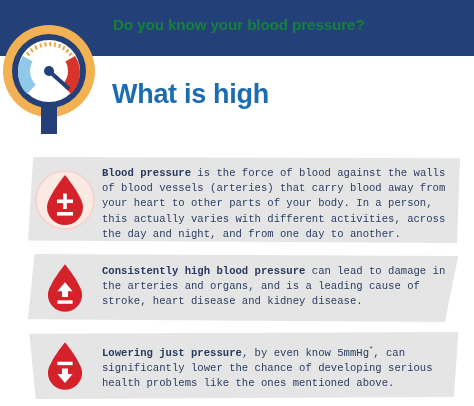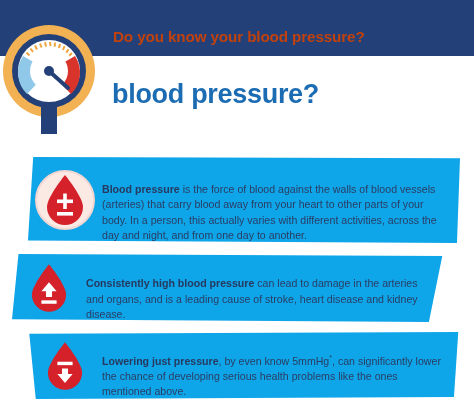--- a/index.html
+++ b/index.html
@@ -21,24 +21,24 @@
     left: 0;
     top: 0;
     width: 474px;
     height: 56px;
     background: #234178;
     z-index: 1;
   }
   .header-title {
     position: absolute;
     left: 113px;
-    top: 28px;
+    top: 16px;
     font-size: 15.2px;
     font-weight: bold;
-    color: #c2410c;
+    color: #15803d;
     letter-spacing: -0.1px;
     white-space: nowrap;
     z-index: 3;
   }
 
   
   .gauge-wrap {
     position: absolute;
     left: 2px;
     top: 12px;
@@ -56,33 +56,34 @@
     line-height: 30px;
     font-weight: bold;
     color: #1b6cb3;
     letter-spacing: -0.3px;
     z-index: 2;
   }
 
   
   .card {
     position: absolute;
-    background: #0ea5e9;
+    background: #e5e5e5;
     display: flex;
-    align-items: flex-end;
+    align-items: flex-start;
+    font-family: Liberation Mono, monospace;
   }
   .card-1 {
     left: 28px;
     top: 157px;
     width: 432px;
     height: 86px;
     clip-path: polygon(1.2% 0%, 100% 1.5%, 99.3% 100%, 0% 97%);
   }
   .card-2 {
-    left: 12px;
+    left: 28px;
     top: 254px;
     width: 432px;
     height: 68px;
     clip-path: polygon(1.5% 0%, 99.6% 3%, 96.5% 100%, 0% 96%);
   }
   .card-3 {
     left: 28px;
     top: 332px;
     width: 432px;
     height: 67px;
@@ -167,21 +168,21 @@
       <line x1="66.5" y1="37.2" x2="64.3" y2="40.6"></line>
       <line x1="70.0" y1="41.0" x2="67.2" y2="43.8"></line>
     </g>
 
     <line x1="47" y1="59" x2="66" y2="76" stroke="#234178" stroke-width="4" stroke-linecap="round"></line>
     <circle cx="47" cy="59" r="5" fill="#234178"></circle>
   </svg>
 </div>
 
 <div class="main-heading">
-  <div>blood pressure?</div>
+  <div>What is high</div>
 </div>
 
 <div class="card card-1">
   <div class="drop-cell">
     <div class="halo"></div>
     <svg class="drop-svg" width="40" height="52" viewBox="0 0 40 52" xmlns="http://www.w3.org/2000/svg">
       <path d="M20 1 C20 1 38 23 38 33 A18 18 0 0 1 2 33 C2 23 20 1 20 1 Z" fill="#d4212a"></path>
       <rect x="12" y="25.5" width="16" height="3.6" fill="#ffffff"></rect>
       <rect x="18.2" y="19.5" width="3.6" height="15.5" fill="#ffffff"></rect>
       <rect x="12" y="38" width="16" height="3.6" fill="#ffffff"></rect>

